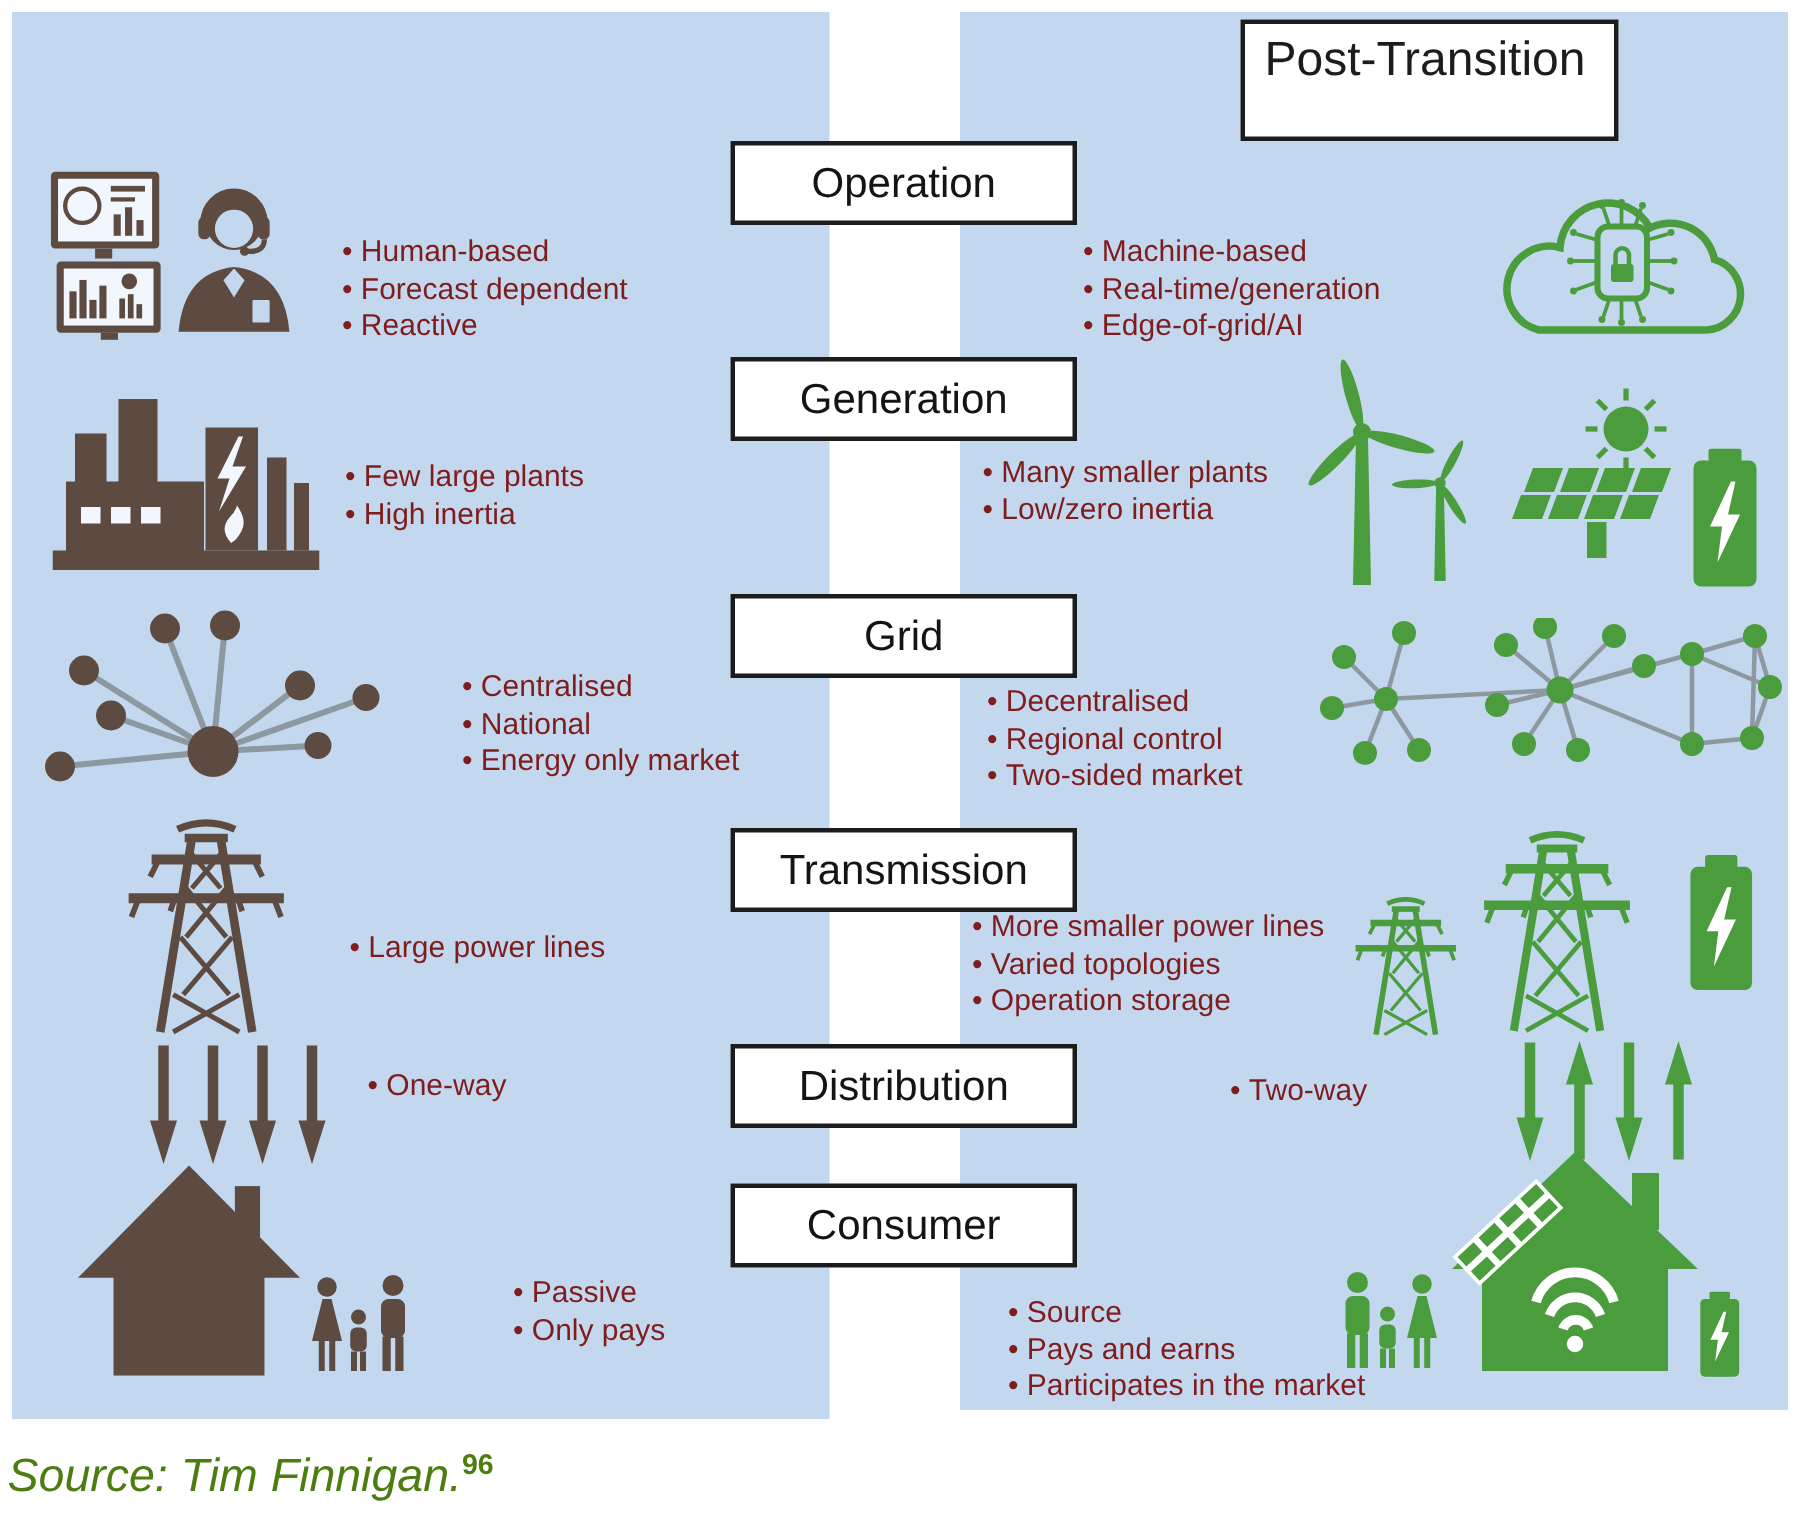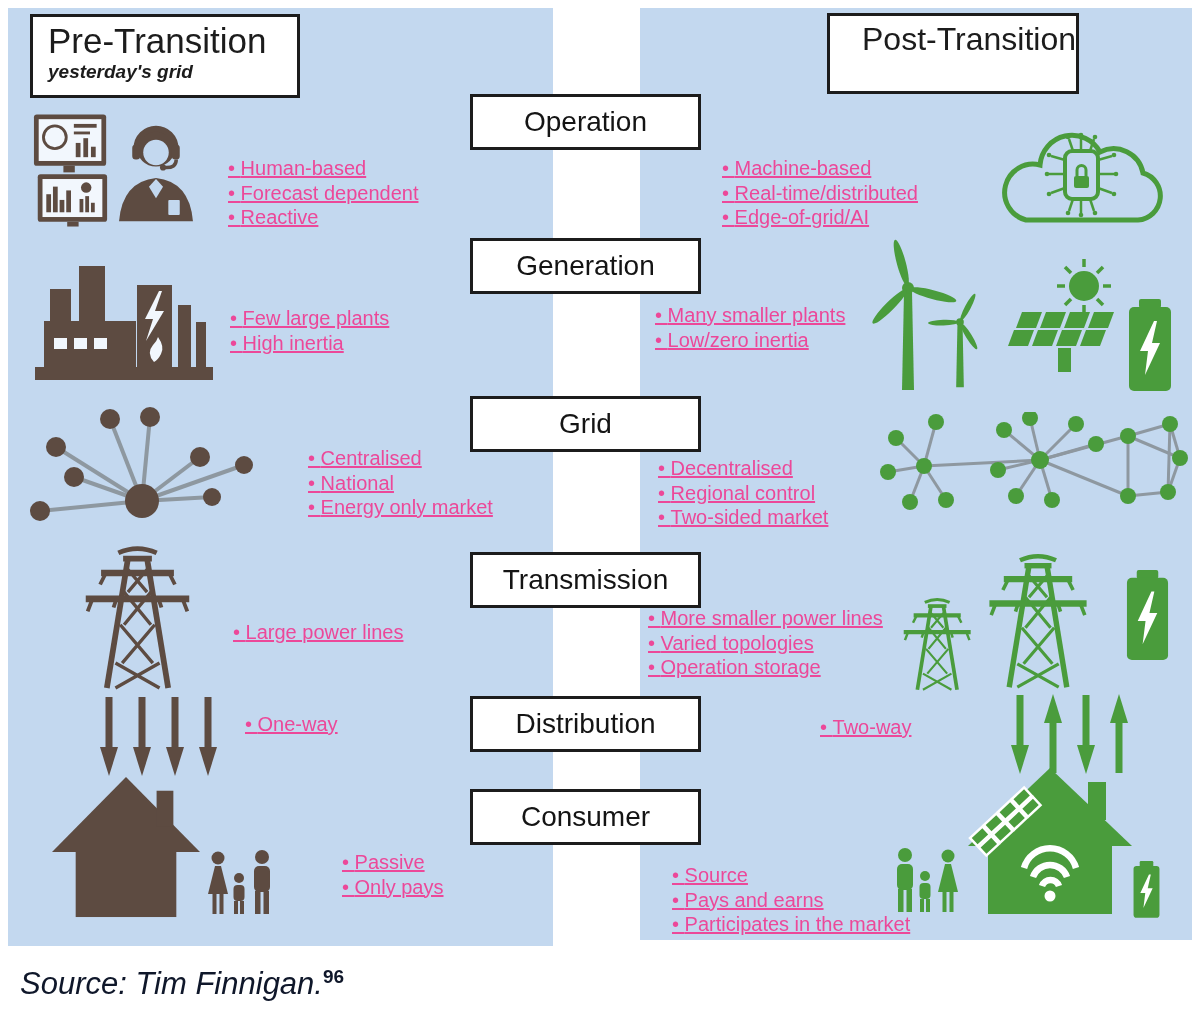--- a/index.html
+++ b/index.html
@@ -2,40 +2,40 @@
 <html><head>
 <meta charset="utf-8">
 <style>
   html,body{margin:0;padding:0;background:#fff;}
   .page{position:relative;width:1200px;height:1016px;background:#fff;overflow:hidden;
         font-family:"Liberation Sans",sans-serif;}
   .panel{position:absolute;background:#c3d8ef;}
   .panel-left{left:8px;top:8px;width:545px;height:938px;}
   .panel-right{left:640px;top:8px;width:552px;height:932px;}
 
-  .stage-box{position:absolute;left:470px;width:225px;height:50px;background:#fff;
+  .stage-box{position:absolute;left:487px;width:225px;height:50px;background:#fff;
              border:3px solid #1c1c1c;display:flex;align-items:center;justify-content:center;
              font-size:28px;color:#141414;z-index:5;}
   .hdr{position:absolute;background:#fff;border:3px solid #1c1c1c;z-index:5;box-sizing:border-box;}
   .hdr-pre{left:30px;top:14px;width:270px;height:84px;padding:4px 0 0 15px;}
   .hdr-post{left:827px;top:13px;width:252px;height:81px;padding:4px 0 0 13px;}
   .hdr .t{font-size:35px;color:#1c1c1c;line-height:40px;}
-  .hdr-post .t{font-size:32px;line-height:38px;text-align:right;}
+  .hdr-post .t{font-size:32px;line-height:38px;}
   .hdr .s{font-size:19px;font-style:italic;font-weight:600;color:#1c1c1c;line-height:22px;}
   .hdr-post .s{font-size:18px;}
 
   .bullets{position:absolute;list-style:none;margin:0;padding:0;font-size:20px;
-           line-height:24.5px;color:#ec4899;z-index:4;white-space:nowrap;text-decoration:underline;}
+           line-height:24.5px;color:#7f1d1d;z-index:4;white-space:nowrap;}
   .bullets li::before{content:"\2022\00a0";}
 
   .icon{position:absolute;z-index:3;}
   .pre-ic{color:#5d4b41;}
   .post-ic{color:#4a9c3c;}
 
-  .src{position:absolute;left:20px;top:966px;font-size:31px;font-style:italic;color:#0f172a;z-index:5;}
+  .src{position:absolute;left:5px;top:966px;font-size:31px;font-style:italic;color:#4d7c0f;z-index:5;}
   .src sup{font-size:19px;font-style:normal;font-weight:600;}
   .defs{position:absolute;width:0;height:0;overflow:hidden;}
 </style>
 </head>
 <body>
 
 <div class="page">
 
   <svg class="defs" aria-hidden="true">
     <defs>
@@ -85,24 +85,20 @@
       <g id="d-arrow">
         <path d="M0,3 V57" stroke="currentColor" stroke-width="7" fill="none"></path>
         <polygon points="-9,53 9,53 0,82" fill="currentColor"></polygon>
       </g>
     </defs>
   </svg>
 
   <div class="panel panel-left"></div>
   <div class="panel panel-right"></div>
 
-  <div class="hdr hdr-pre">
-    <div class="t">Pre-Transition</div>
-    <div class="s">yesterday's grid</div>
-  </div>
   <div class="hdr hdr-post">
     <div class="t">Post-Transition</div>
   </div>
 
   <div class="stage-box" style="top:94px">Operation</div>
   <div class="stage-box" style="top:238px">Generation</div>
   <div class="stage-box" style="top:552px">Transmission</div>
   <div class="stage-box" style="top:396px">Grid</div>
   <div class="stage-box" style="top:696px">Distribution</div>
   <div class="stage-box" style="top:789px">Consumer</div>
@@ -392,21 +388,21 @@
   <ul class="bullets" style="left:245px;top:712px">
     <li>One-way</li>
   </ul>
   <ul class="bullets" style="left:342px;top:850px">
     <li>Passive</li>
     <li>Only pays</li>
   </ul>
 
   <ul class="bullets" style="left:722px;top:156px">
     <li>Machine-based</li>
-    <li>Real-time/distributed</li>
+    <li>Real-time/generation</li>
     <li>Edge-of-grid/AI</li>
   </ul>
   <ul class="bullets" style="left:655px;top:303px">
     <li>Many smaller plants</li>
     <li>Low/zero inertia</li>
   </ul>
   <ul class="bullets" style="left:658px;top:456px">
     <li>Decentralised</li>
     <li>Regional control</li>
     <li>Two-sided market</li>

